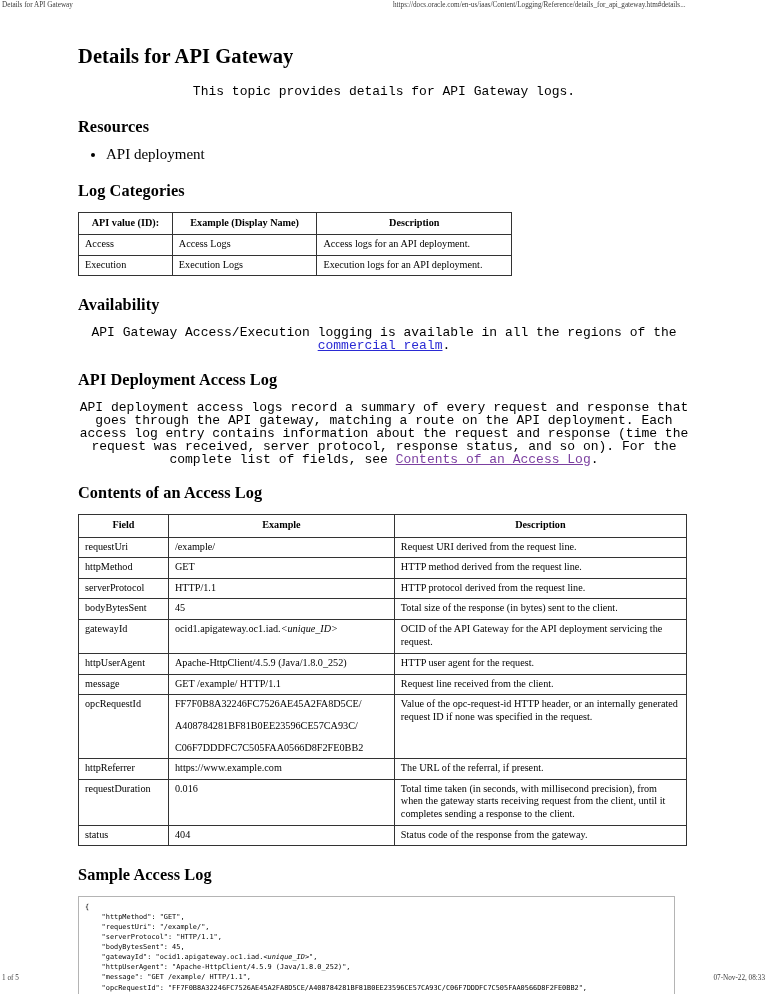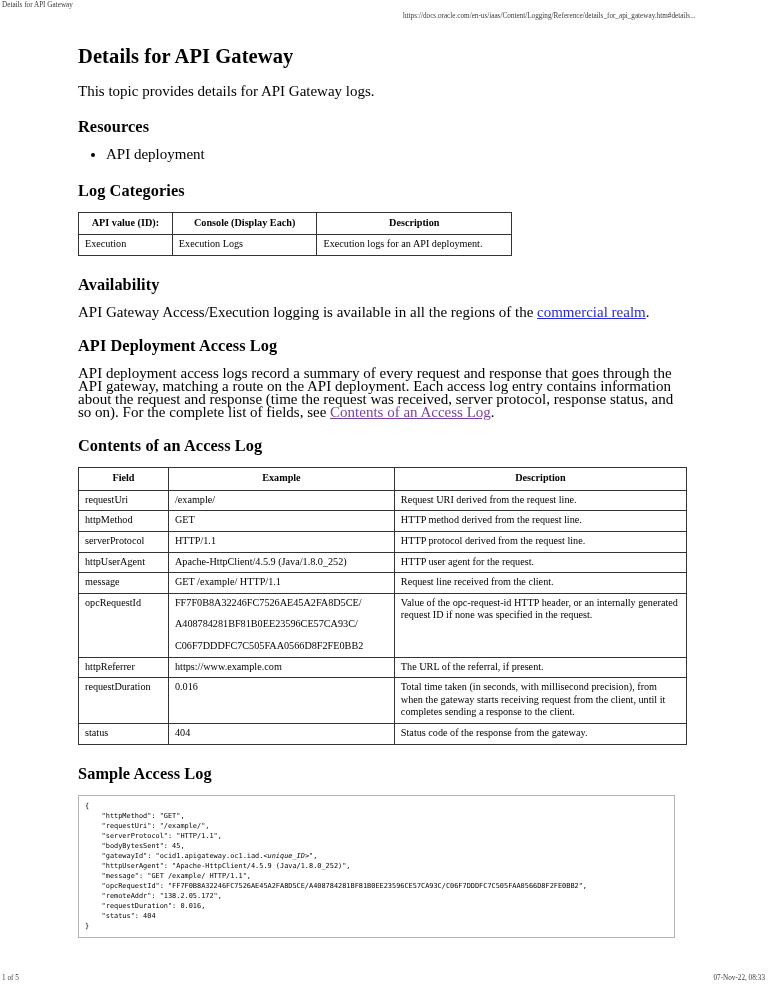--- a/index.html
+++ b/index.html
@@ -29,23 +29,22 @@
     font-size: 7.2px;
     color: #3a3a3a;
     line-height: 10px;
   }
   .print-header .ph-title {
     margin-left: 2px;
     white-space: nowrap;
   }
   .print-header .ph-url {
     position: absolute;
-    left: 403px;
+    left: 393px;
     white-space: nowrap;
-    margin-top: 11px;
   }
 
   .print-footer {
     position: absolute;
     bottom: 8px;
     left: 0;
     width: 768px;
     height: 12px;
     font-size: 7.2px;
     color: #3a3a3a;
@@ -80,24 +79,25 @@
     font-size: 16.3px;
     font-weight: bold;
     margin: 19px 0 12px 0;
     line-height: 19px;
     letter-spacing: 0.1px;
   }
   h2.sec.tight {
     margin-top: 17px;
   }
   p.body {
-    font-size: 15px;
+    font-size: 13px;
     line-height: 13.1px;
     margin: 0 0 11px 0;
-    text-align: left;
+    text-align: center;
+    font-family: Liberation Mono, monospace;
   }
   p.body.lead {
     margin-bottom: 13px;
   }
   ul.bullets {
     margin: 0 0 6px 0;
     padding-left: 28px;
     list-style: disc;
   }
   ul.bullets li {
@@ -193,25 +193,30 @@
   <h2 class="sec">Log Categories</h2>
   <table class="doc logcat">
     <colgroup>
         <col class="c1">
         <col class="c2">
         <col class="c3">
       </colgroup>
     <thead>
       <tr>
         <th>API value (ID):</th>
-        <th>Console (Display Each)</th>
+        <th>Example (Display Name)</th>
         <th>Description</th>
       </tr>
     </thead>
     <tbody>
+      <tr>
+        <td>Access</td>
+        <td>Access Logs</td>
+        <td>Access logs for an API deployment.</td>
+      </tr>
       <tr>
         <td>Execution</td>
         <td>Execution Logs</td>
         <td>Execution logs for an API deployment.</td>
       </tr>
     </tbody>
   </table>
 
   <h2 class="sec">Availability</h2>
   <p class="body"><span>API Gateway Access/Execution logging is available in all the regions of the </span><a class="link" href="#">commercial realm</a><span>.</span></p>
@@ -242,20 +247,30 @@
       </tr>
       <tr>
         <td>httpMethod</td>
         <td class="example">GET</td>
         <td>HTTP method derived from the request line.</td>
       </tr>
       <tr>
         <td>serverProtocol</td>
         <td class="example">HTTP/1.1</td>
         <td>HTTP protocol derived from the request line.</td>
+      </tr>
+      <tr>
+        <td>bodyBytesSent</td>
+        <td class="example">45</td>
+        <td>Total size of the response (in bytes) sent to the client.</td>
+      </tr>
+      <tr class="tall">
+        <td>gatewayId</td>
+        <td class="example"><span>ocid1.apigateway.oc1.iad.</span><span class="ital">&lt;unique_ID&gt;</span></td>
+        <td>OCID of the API Gateway for the API deployment servicing the request.</td>
       </tr>
       <tr>
         <td>httpUserAgent</td>
         <td class="example">Apache-HttpClient/4.5.9 (Java/1.8.0_252)</td>
         <td>HTTP user agent for the request.</td>
       </tr>
       <tr>
         <td>message</td>
         <td class="example">GET /example/ HTTP/1.1</td>
         <td>Request line received from the client.</td>

